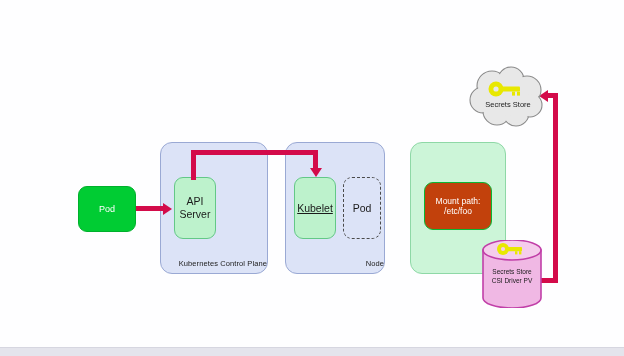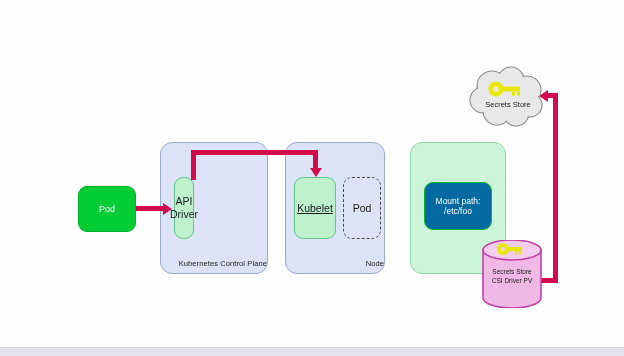--- a/index.html
+++ b/index.html
@@ -75,21 +75,21 @@
     font-size: 10.5px;
   }
   .box-dashed {
     background: transparent;
     border: 1.4px dashed #4a4a4a;
     border-radius: 9px;
     color: #1a1a1a;
     font-size: 10.5px;
   }
   .box-mount {
-    background: #0369a1;
+    background: #c2410c;
     border: 1px solid #0bb634;
     border-radius: 9px;
     color: #ffffff;
     font-size: 8.5px;
     flex-direction: column;
   }
 
   
   .conn {
     position: absolute;
@@ -159,23 +159,23 @@
 </style>
 </head>
 <body>
 
 <div id="canvas">
 
   <div class="group group-blue" style="left:160px; top:142px; width:108px; height:132px;">
     <span class="group-label">Kubernetes Control Plane</span>
   </div>
 
-  <div class="box box-lightgreen" style="left:174px; top:177px; width:20px; height:62px; flex-direction:column;justify-content:center;">
+  <div class="box box-lightgreen" style="left:174px; top:177px; width:42px; height:62px; flex-direction:column;justify-content:center;">
     <span>API</span>
-    <span>Driver</span>
+    <span>Server</span>
   </div>
 
   <div class="group group-blue" style="left:285px; top:142px; width:100px; height:132px;">
     <span class="group-label">Node</span>
   </div>
 
   <div class="box box-lightgreen" style="left:294px; top:177px; width:42px; height:62px;text-decoration:underline;">
     <span>Kubelet</span>
   </div>
 

